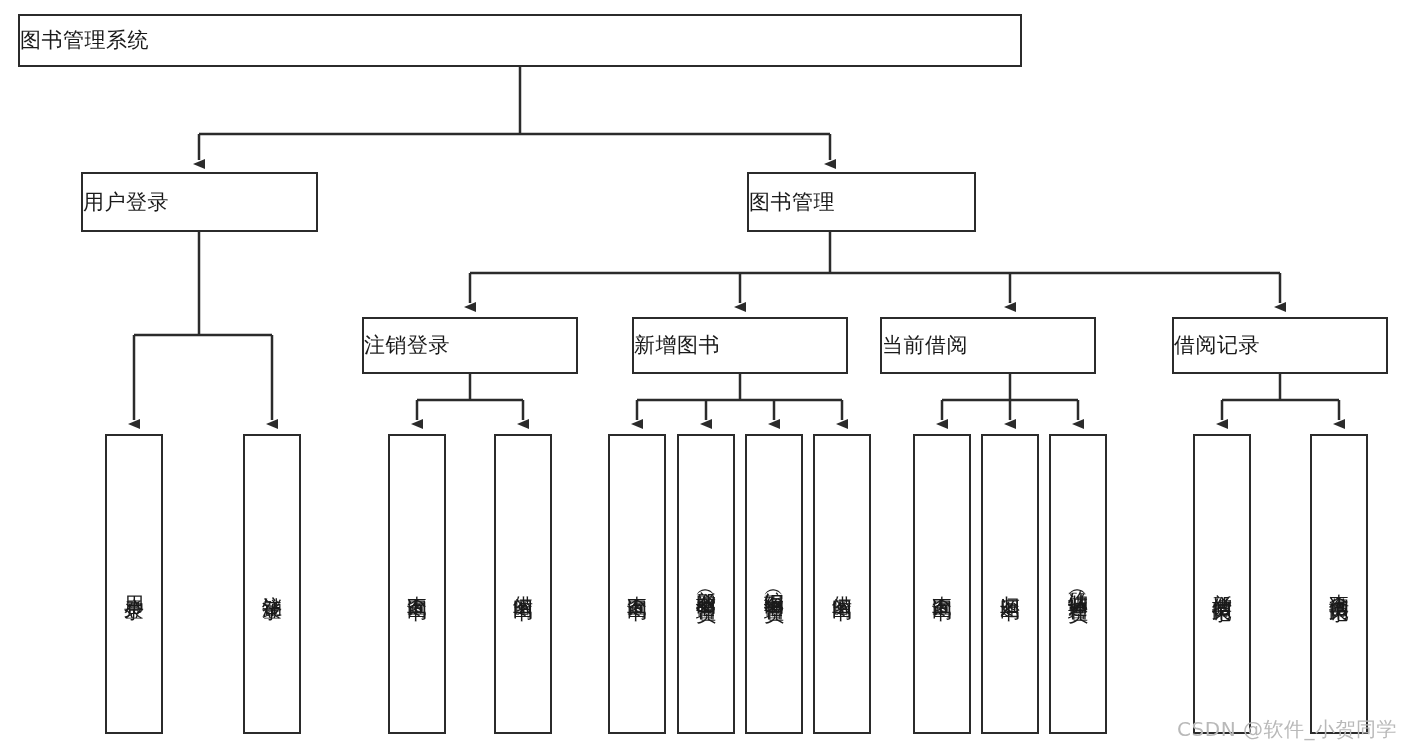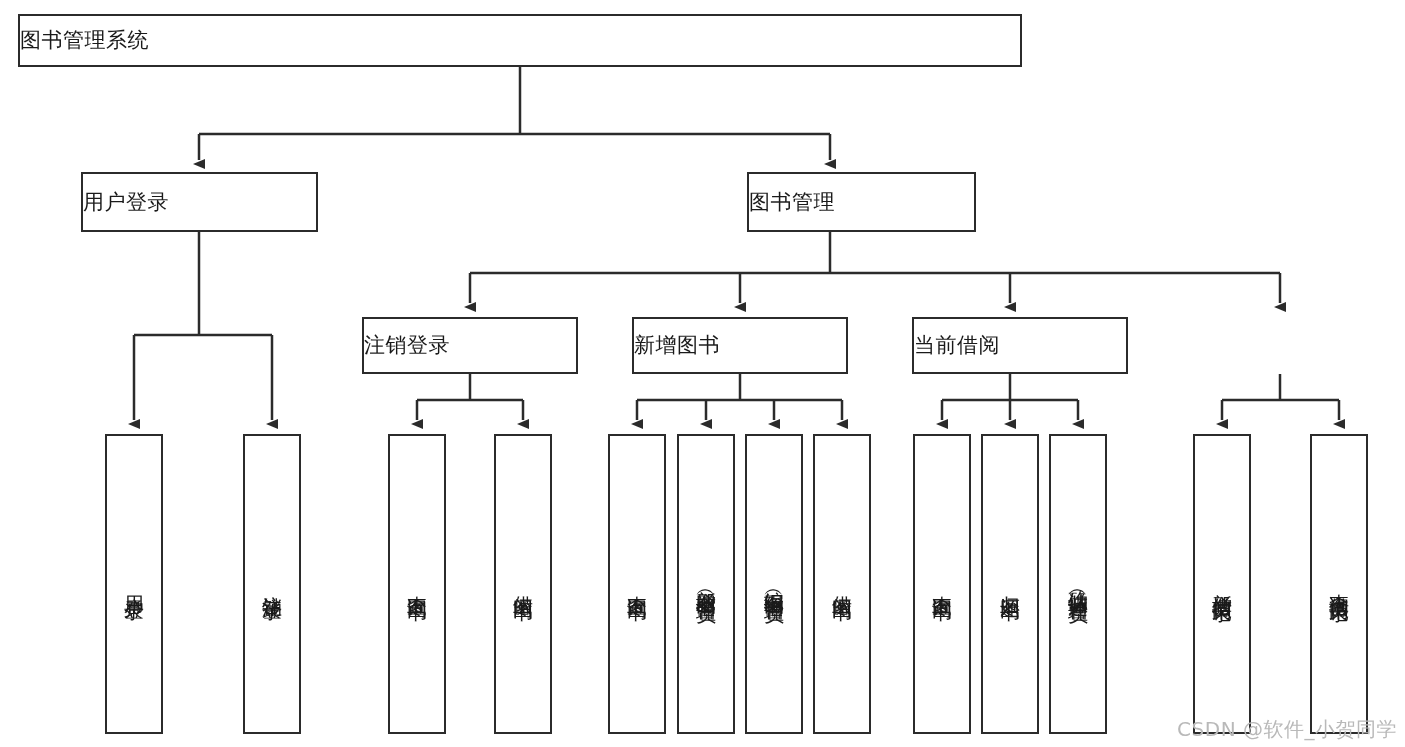--- a/index.html
+++ b/index.html
@@ -136,22 +136,25 @@
   <div class="node horiz" style="left:747px; top:172px; width:229px; height:60px;">
     <span class="label">图书管理</span>
   </div>
 
   <div class="node horiz" style="left:362px; top:317px; width:216px; height:57px;">
     <span class="label">注销登录</span>
   </div>
   <div class="node horiz" style="left:632px; top:317px; width:216px; height:57px;">
     <span class="label">新增图书</span>
   </div>
-  <div class="node horiz" style="left:912px; top:317px; width:216px; height:57px;">
+  <div class="node horiz" style="left:880px; top:317px; width:216px; height:57px;">
     <span class="label">当前借阅</span>
+  </div>
+  <div class="node horiz" style="left:1172px; top:317px; width:216px; height:57px;">
+    <span class="label">借阅记录</span>
   </div>
 
   <div class="node vert" style="left:105px; top:434px; width:58px; height:300px;">
     <span class="label">用户登录</span>
   </div>
   <div class="node vert" style="left:243px; top:434px; width:58px; height:300px;">
     <span class="label">注销登录</span>
   </div>
 
   <div class="node vert" style="left:388px; top:434px; width:58px; height:300px;">

